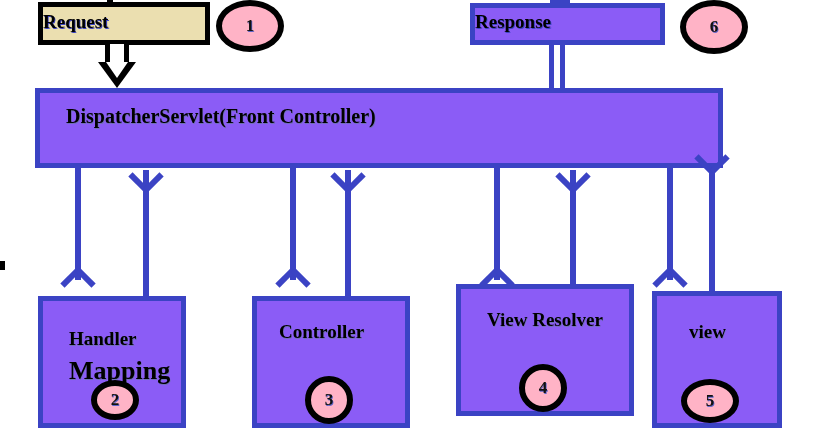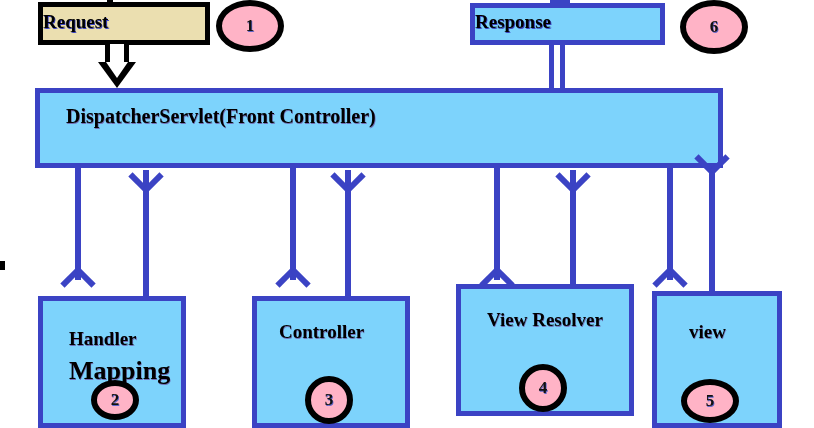--- a/index.html
+++ b/index.html
@@ -13,21 +13,21 @@
     height: 428px;
     background: #ffffff;
     overflow: hidden;
     font-family: "Liberation Serif", "DejaVu Serif", serif;
   }
 
   
   .box {
     position: absolute;
     box-sizing: border-box;
-    background: #7dd3fc;
+    background: #8b5cf6;
   }
   .box-blue {
     border: 5px solid #3b43c4;
   }
   .box-black-tan {
     border: 5px solid #000000;
     background: #ebdfb0;
   }
 
   .box-label {

